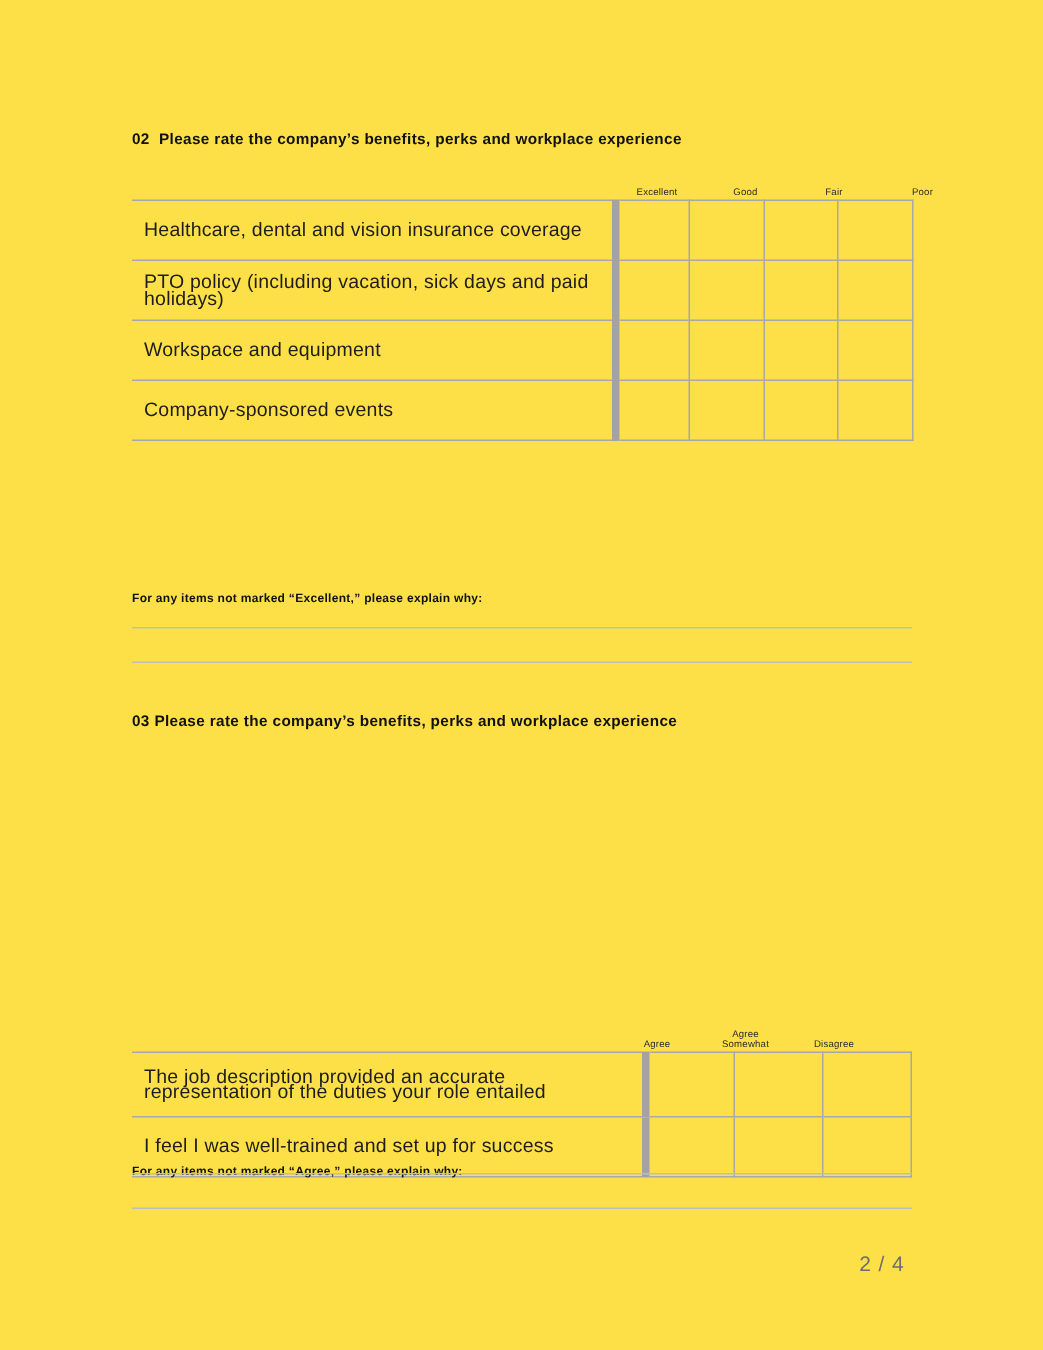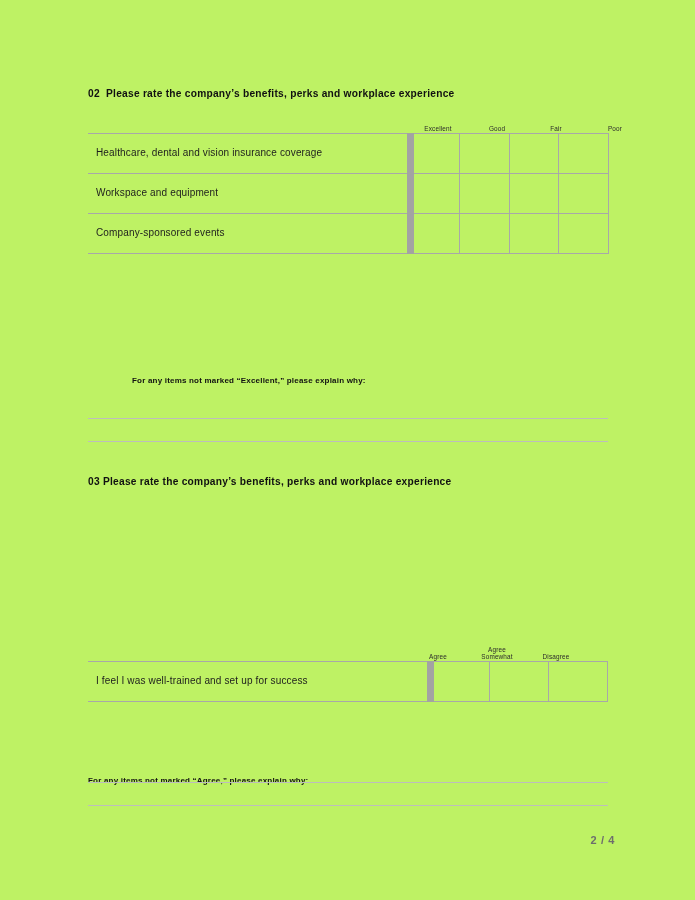--- a/index.html
+++ b/index.html
@@ -14,21 +14,21 @@
     color: #1a1a1a;
     position: relative;
     overflow: hidden;
   }
 
   .page {
     position: absolute;
     left: 0; top: 0;
     width: 695px;
     height: 900px;
-    background: #bef264;
+    background: #fde047;
   }
 
   .content {
     position: absolute;
     left: 88px;
     top: 0;
     width: 520px;
   }
 
   
@@ -65,27 +65,27 @@
     width: 520px;
     table-layout: fixed;
   }
   table.survey td {
     border-top: 1px solid #a8a8a8;
     border-bottom: 1px solid #a8a8a8;
     padding: 0;
     vertical-align: middle;
   }
   table.survey td.prompt {
-    font-size: 10px;
+    font-size: 13px;
     color: #1d1d1d;
     letter-spacing: 0.15px;
     line-height: 10.5px;
     padding: 6px 10px 6px 8px;
     border-left: none;
-    border-right: 7px solid #a3a3a3;
+    border-right: 5px solid #a3a3a3;
   }
   table.survey td.choice {
     border-left: 1px solid #a8a8a8;
     border-right: 1px solid #a8a8a8;
   }
   table.survey tr.r1 td { height: 27px; }
   table.survey tr.tall td { height: 30px; }
 
   
   .explain-label {
@@ -95,25 +95,24 @@
     letter-spacing: 0.2px;
   }
   .writein-rule {
     height: 0;
     border-top: 1px solid #bdbdbd;
     width: 520px;
   }
 
   .page-number {
     position: absolute;
-    right: 80px;
-    font-size: 11px;
+    right: 92px;
+    font-size: 14px;
     color: #6d6d6d;
     letter-spacing: 0.6px;
-    font-weight: bold;
   }
 </style>
 </head>
 <body>
 
 <div class="page">
 
   <div class="content" style="top:88px;">
     <div class="section-heading">
       <span>02</span>&nbsp;&nbsp;<span>Please rate the company’s benefits, perks and workplace experience</span>
@@ -138,38 +137,45 @@
       </colgroup>
       <tbody>
         <tr class="r1">
           <td class="prompt">Healthcare, dental and vision insurance coverage</td>
           <td class="choice"></td>
           <td class="choice"></td>
           <td class="choice"></td>
           <td class="choice"></td>
         </tr>
         <tr class="r1">
+          <td class="prompt">PTO  policy (including vacation, sick days and paid holidays)</td>
+          <td class="choice"></td>
+          <td class="choice"></td>
+          <td class="choice"></td>
+          <td class="choice"></td>
+        </tr>
+        <tr class="r1">
           <td class="prompt">Workspace and equipment</td>
           <td class="choice"></td>
           <td class="choice"></td>
           <td class="choice"></td>
           <td class="choice"></td>
         </tr>
         <tr class="r1">
           <td class="prompt">Company-sponsored events</td>
           <td class="choice"></td>
           <td class="choice"></td>
           <td class="choice"></td>
           <td class="choice"></td>
         </tr>
       </tbody>
     </table>
   </div>
 
-  <div class="content" style="top:376px;margin-left:44px;">
+  <div class="content" style="top:394px;">
     <div class="explain-label">For any items not marked “Excellent,” please explain why:</div>
   </div>
   <div class="content" style="top:418px;">
     <div class="writein-rule"></div>
   </div>
   <div class="content" style="top:441px;">
     <div class="writein-rule"></div>
   </div>
 
   <div class="content" style="top:476px;">
@@ -187,20 +193,26 @@
     </div>
 
     <table class="survey">
       <colgroup>
         <col style="width:342px;">
         <col style="width:59.3px;">
         <col style="width:59.3px;">
         <col style="width:59.4px;">
       </colgroup>
       <tbody>
+        <tr class="tall">
+          <td class="prompt">The job description provided an accurate representation of the duties your role entailed</td>
+          <td class="choice"></td>
+          <td class="choice"></td>
+          <td class="choice"></td>
+        </tr>
         <tr class="r1">
           <td class="prompt">I feel I was well-trained and set up for success</td>
           <td class="choice"></td>
           <td class="choice"></td>
           <td class="choice"></td>
         </tr>
 
       </tbody>
     </table>
   </div>

